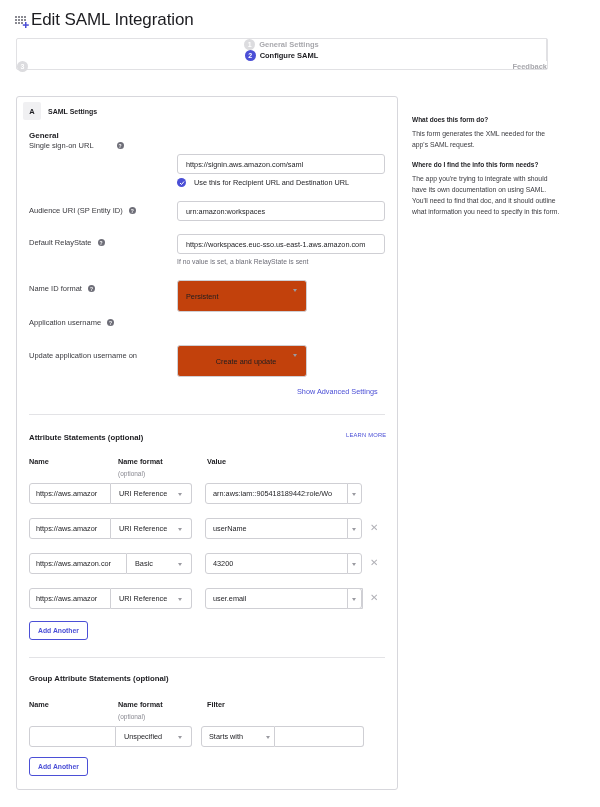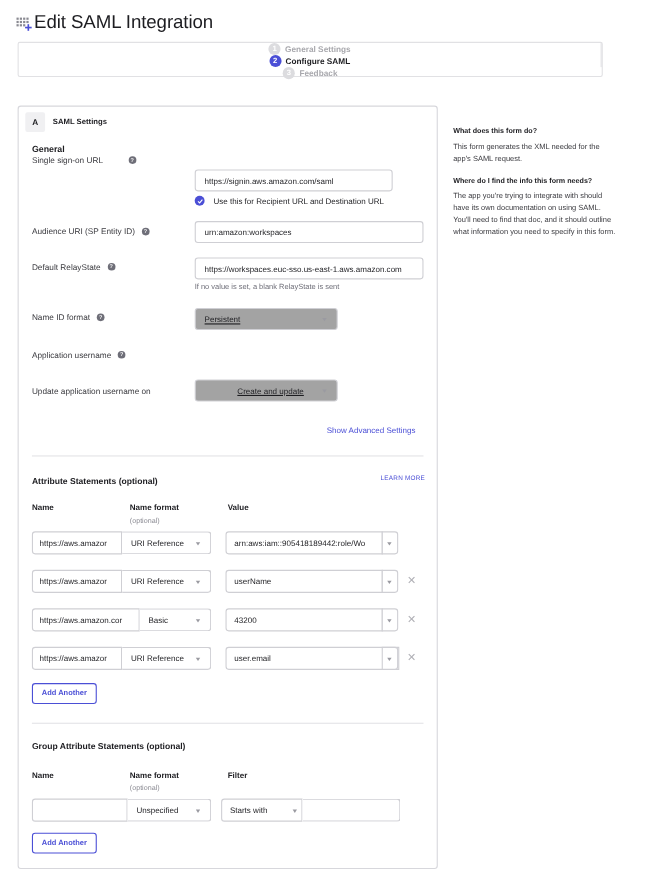--- a/index.html
+++ b/index.html
@@ -5,36 +5,36 @@
   * { box-sizing: border-box; margin: 0; padding: 0; }
   html, body { width: 600px; height: 807px; background: #ffffff; overflow: hidden; }
   body { font-family: "Liberation Sans", sans-serif; color: #1d1d21; position: relative; }
 
   .page-title { position: absolute; left: 14px; top: 10px; display: flex; align-items: center; }
   .page-title .title-icon { width: 16px; height: 16px; margin-right: 1px; position: relative; top: 1px; }
   .page-title h1 { font-size: 17px; font-weight: 500; color: #1d1d21; letter-spacing: -0.1px; }
 
   .stepper { position: absolute; left: 16px; top: 38px; width: 532px; height: 32px; border: 1px solid #e1e1e4; border-radius: 2px; display: flex; flex-direction: column; }
   .step { flex: 1; display: flex; align-items: center; justify-content: center; font-size: 7.5px; font-weight: 700; color: #a8a8ad; border-right: 1px solid #e1e1e4; }
-  .step:last-child { border-right: none; }
+  .step:last-child { border-right: none; justify-content: space-between; }
   .step .num { width: 11px; height: 11px; border-radius: 50%; background: #dcdcdf; color: #fff; font-size: 7px; display: inline-flex; align-items: center; justify-content: center; margin-right: 4px; font-weight: 700; }
   .step.active { color: #1d1d21; }
   .step.active .num { background: #4b4fd6; }
 
   .card { position: absolute; left: 16px; top: 96px; width: 382px; height: 694px; border: 1px solid #d7d7dc; border-radius: 3px; }
   .card-header { position: absolute; left: 6px; top: 5px; display: flex; align-items: center; }
   .badge-a { width: 18px; height: 18px; background: #f0f0f2; border-radius: 2px; font-size: 7.5px; font-weight: 700; display: flex; align-items: center; justify-content: center; color: #1d1d21; }
   .card-header .label { font-size: 7px; font-weight: 700; margin-left: 7px; color: #1d1d21; }
 
   .section-title { position: absolute; font-size: 8px; font-weight: 700; color: #1d1d21; }
   .field-label { position: absolute; left: 12px; font-size: 7.5px; color: #3a3a3f; display: flex; align-items: center; }
   .help-icon { width: 7px; height: 7px; border-radius: 50%; background: #6e6e78; color: #fff; font-size: 5px; font-weight: 700; display: inline-flex; align-items: center; justify-content: center; margin-left: 6px; }
 
   .input { position: absolute; height: 20px; border: 1px solid #cfcfd4; border-radius: 3px; background: #fff; font-size: 7.3px; color: #1d1d21; display: flex; align-items: center; padding-left: 8px; white-space: nowrap; overflow: hidden; }
-  .select { position: absolute; height: 20px; border: 1px solid #cfcfd4; border-radius: 3px; background: #a3a3a3; font-size: 7.3px; color: #1d1d21; display: flex; align-items: center; padding-left: 8px; text-decoration: underline; }
+  .select { position: absolute; height: 32px; border: 1px solid #cfcfd4; border-radius: 3px; background: #c2410c; font-size: 7.3px; color: #1d1d21; display: flex; align-items: center; padding-left: 8px; }
   .select .caret { position: absolute; right: 9px; top: 8px; width: 0; height: 0; border-left: 2px solid transparent; border-right: 2px solid transparent; border-top: 3px solid #9a9aa1; }
 
   .hint { position: absolute; font-size: 6.8px; color: #6e6e78; }
   .checkbox-row { position: absolute; left: 160px; top: 81px; display: flex; align-items: center; font-size: 7.3px; color: #1d1d21; }
   .checkbox { width: 9px; height: 9px; border-radius: 50%; background: #4b4fd6; display: inline-flex; align-items: center; justify-content: center; margin-right: 8px; }
 
   .link { position: absolute; font-size: 7.3px; color: #4b4fd6; }
   .learn-more { position: absolute; font-size: 5.8px; color: #4b4fd6; letter-spacing: 0.2px; }
   .divider { position: absolute; left: 12px; width: 356px; height: 1px; background: #e3e3e6; }
 
@@ -102,21 +102,21 @@
     <div class="badge-a">A</div>
     <span class="label">SAML Settings</span>
   </div>
 
   <div class="section-title" style="left:12px; top:34px;">General</div>
 
   <div class="field-label" style="top:44px;gap:17px;">
     <span>Single sign-on URL</span>
     <span class="help-icon">?</span>
   </div>
-  <div class="input" style="left:160px; top:57px; width:180px;">https://signin.aws.amazon.com/saml</div>
+  <div class="input" style="left:160px; top:57px; width:208px;">https://signin.aws.amazon.com/saml</div>
   <div class="checkbox-row">
     <span class="checkbox">
       <svg width="6" height="6" viewBox="0 0 6 6">
           <path d="M1 3 L2.5 4.5 L5 1.5" stroke="#fff" stroke-width="1" fill="none"></path>
         </svg>
     </span>
     <span>Use this for Recipient URL and Destination URL</span>
   </div>
 
   <div class="field-label" style="top:109px;">

